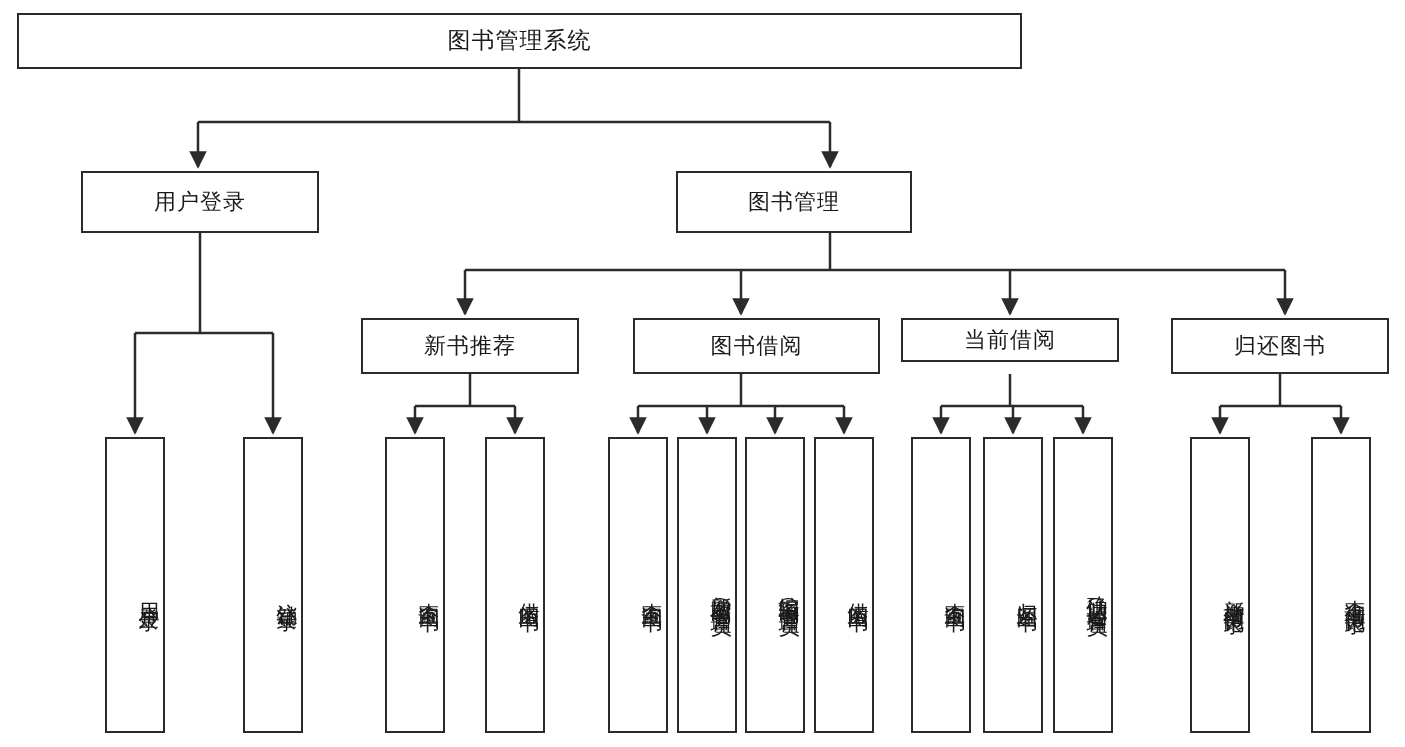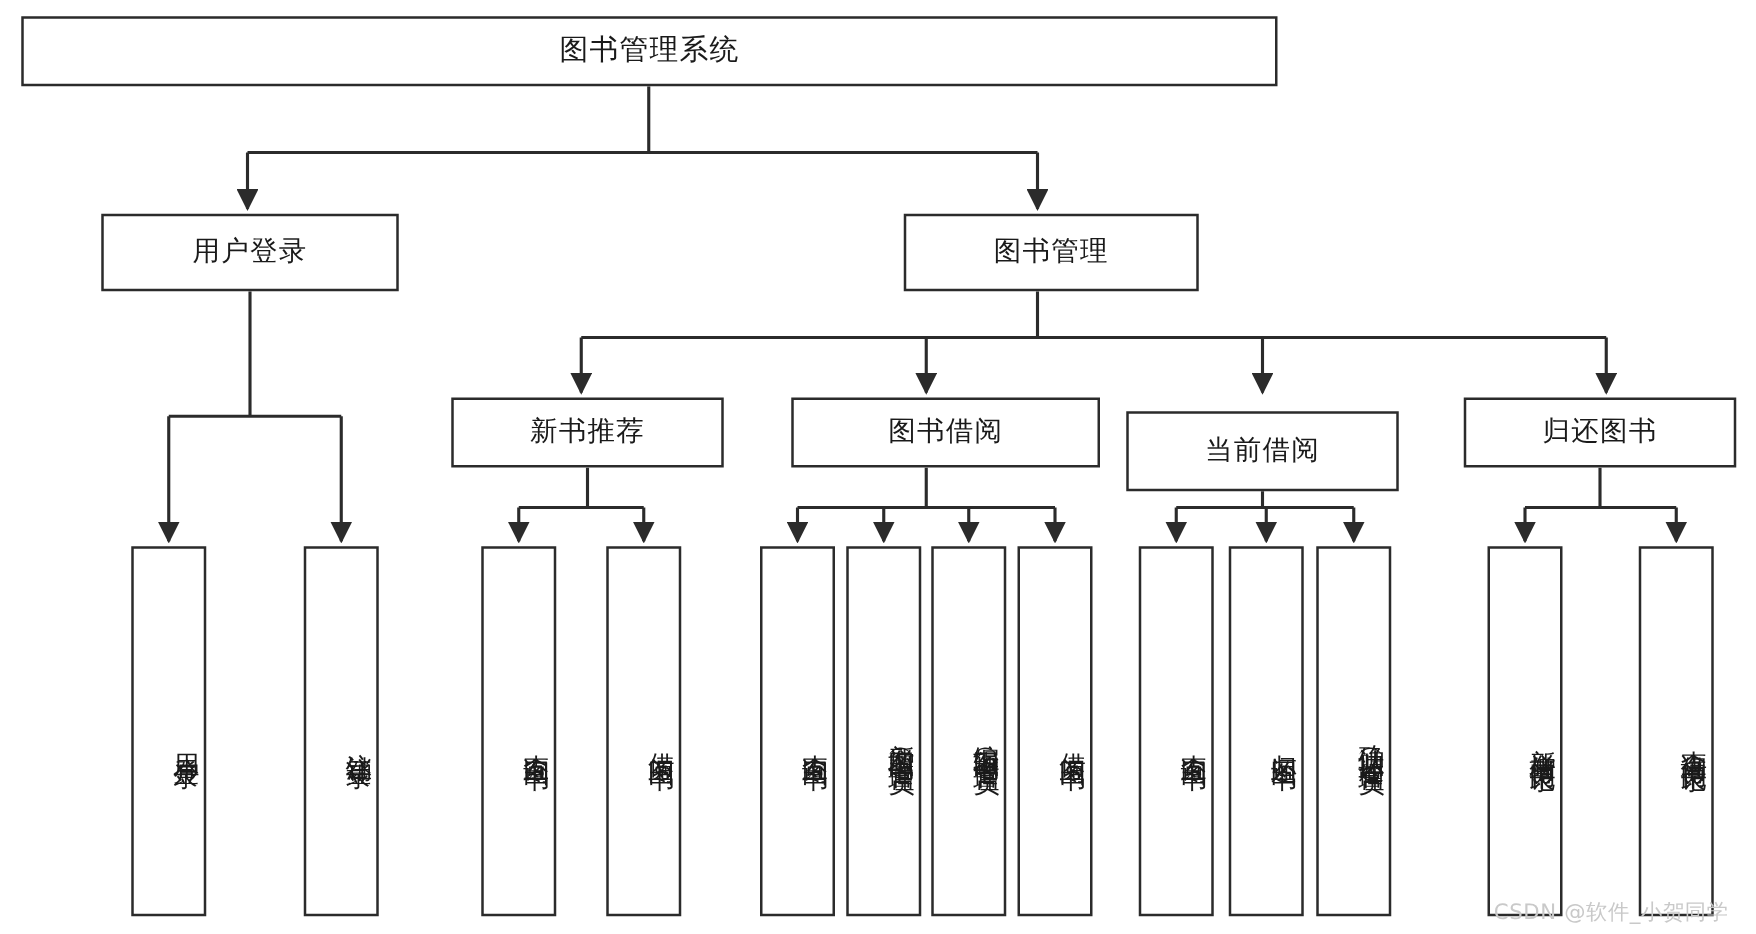--- a/index.html
+++ b/index.html
@@ -123,31 +123,31 @@
     </g>
   </svg>
 
   <div class="node h root" style="left:17px; top:13px; width:1005px; height:56px;">
     <span>图书管理系统</span>
   </div>
 
   <div class="node h" style="left:81px; top:171px; width:238px; height:62px;">
     <span>用户登录</span>
   </div>
-  <div class="node h" style="left:723px; top:171px; width:236px; height:62px;">
+  <div class="node h" style="left:676px; top:171px; width:236px; height:62px;">
     <span>图书管理</span>
   </div>
 
   <div class="node h" style="left:361px; top:318px; width:218px; height:56px;">
     <span>新书推荐</span>
   </div>
   <div class="node h" style="left:633px; top:318px; width:247px; height:56px;">
     <span>图书借阅</span>
   </div>
-  <div class="node h" style="left:901px; top:329px; width:218px; height:64px;">
+  <div class="node h" style="left:901px; top:318px; width:218px; height:44px;">
     <span>当前借阅</span>
   </div>
   <div class="node h" style="left:1171px; top:318px; width:218px; height:56px;">
     <span>归还图书</span>
   </div>
 
   <div class="node v" style="left:105px; top:437px; width:60px; height:296px;">
     <span class="vtext">用户登录</span>
   </div>
   <div class="node v" style="left:243px; top:437px; width:60px; height:296px;">
@@ -180,15 +180,14 @@
   <div class="node v" style="left:1053px; top:437px; width:60px; height:296px;">
     <span class="vtext">确认归还（管理员）</span>
   </div>
   <div class="node v" style="left:1190px; top:437px; width:60px; height:296px;">
     <span class="vtext">新增借阅记录</span>
   </div>
   <div class="node v" style="left:1311px; top:437px; width:60px; height:296px;">
     <span class="vtext">查询借阅记录</span>
   </div>
 
-  <div class="watermark" style="left:1195px; top:718px;">CSDN @软件_小贺同学</div>
 
 </div>
 
 </body></html>

